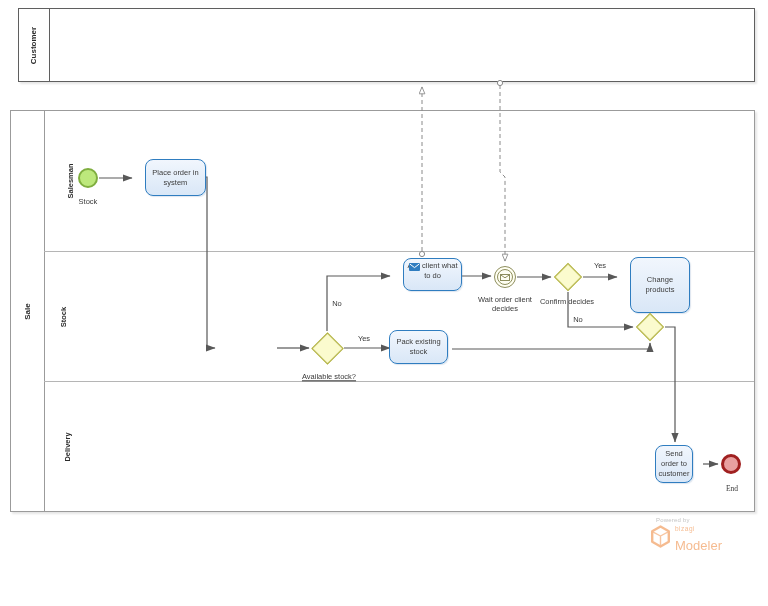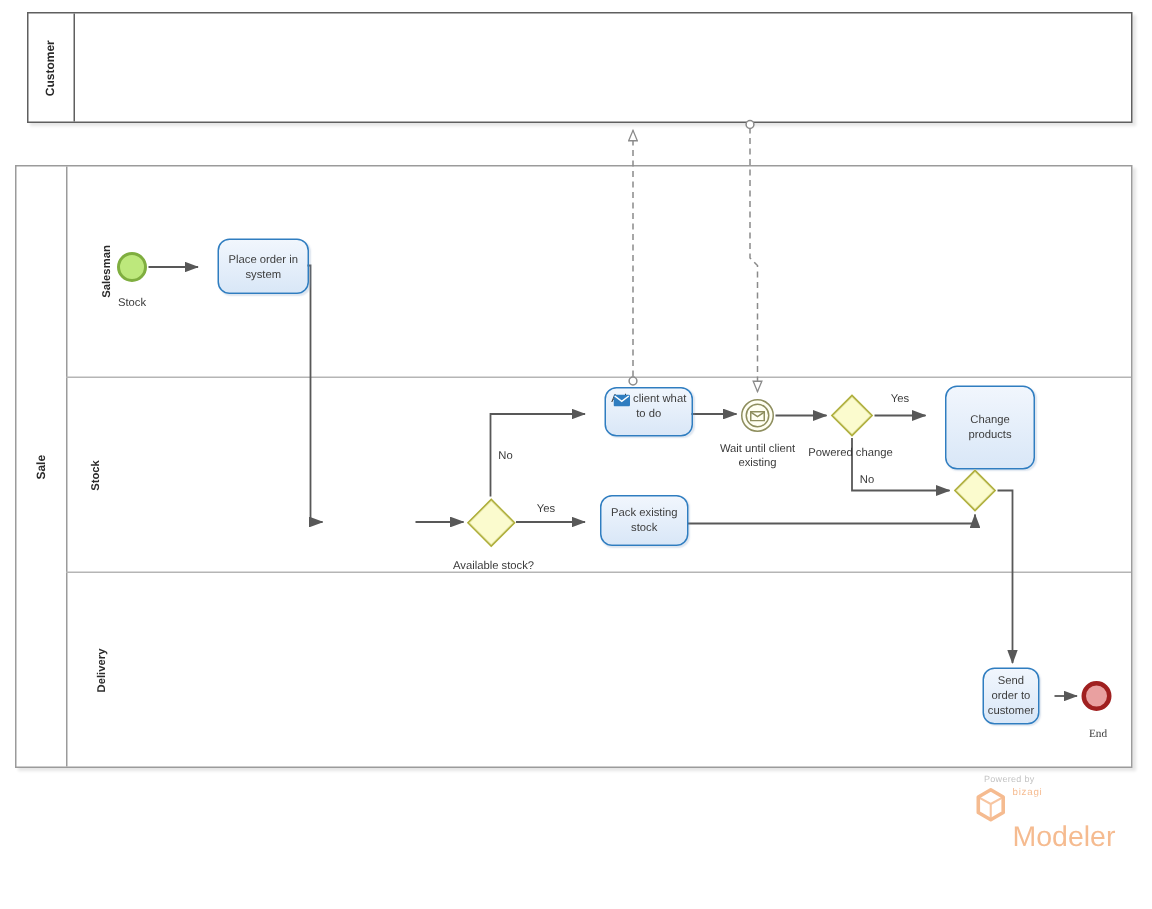--- a/index.html
+++ b/index.html
@@ -30,62 +30,62 @@
     font-size:7.5px;line-height:1.3;color:#3c3c3c;padding:16px 3px;box-sizing:border-box;
     box-shadow:1px 1px 1px rgba(120,150,190,0.25);
     margin-left:10px;
   }
   .task .lbl{display:inline-block;}
   .task .lbl.narrow{max-width:44px;}
   #task-place-order{left:135px;top:159px;width:61px;height:37px;}
   #task-check-products{left:218px;top:329px;width:59px;height:39px;}
   #task-ask-client{left:393px;top:258px;width:59px;height:33px;padding-top:9px;}
   #task-change-products{left:620px;top:257px;width:60px;height:56px;}
-  #task-pack-existing{left:390px;top:330px;width:59px;height:22px;}
+  #task-pack-existing{left:379px;top:330px;width:59px;height:22px;}
   #task-send-order{left:645px;top:445px;width:38px;height:38px;}
   .task-msg-icon{position:absolute;left:5px;top:4px;width:11px;height:8px;}
   .event{position:absolute;border-radius:50%;box-sizing:border-box;}
   #event-begin{left:78px;top:168px;width:20px;height:20px;background:var(--start-fill);border:2px solid var(--start-border);}
   #event-end{left:721px;top:454px;width:20px;height:20px;background:var(--end-fill);border:3px solid var(--end-border);}
   #event-wait{left:494px;top:266px;width:22px;height:22px;border:1px solid var(--intermediate-border);background:#fffff2;
     display:flex;align-items:center;justify-content:center;}
   #event-wait .inner{width:16px;height:16px;border:1px solid var(--intermediate-border);border-radius:50%;
     display:flex;align-items:center;justify-content:center;box-sizing:border-box;background:#fffff2;}
   .gateway{position:absolute;background:var(--gateway-fill);border:1.5px solid var(--gateway-border);
     transform:rotate(45deg);box-sizing:border-box;box-shadow:0 0 0 0.5px rgba(173,173,59,0.35) inset;}
   #gw-available{left:316px;top:337px;width:23px;height:23px;}
   #gw-confirm{left:558px;top:267px;width:20px;height:20px;}
   #gw-merge{left:640px;top:317px;width:20px;height:20px;}
   
   .free-label{position:absolute;transform:translate(-50%,-50%);font-size:7.5px;line-height:1.25;
     text-align:center;white-space:nowrap;color:#3a3a3a;}
   .free-label.wrap{white-space:normal;width:64px;}
   #lbl-begin{left:88px;top:202px;}
   #lbl-end{left:732px;top:489px;font-family:Liberation Serif, serif;}
-  #lbl-available{left:329px;top:377px;}
+  #lbl-available{left:329px;top:377px;text-decoration:underline;}
   #lbl-wait{left:505px;top:304px;}
   #lbl-confirm{left:567px;top:302px;}
   #lbl-yes1{left:364px;top:339px;}
   #lbl-no1{left:337px;top:304px;}
   #lbl-yes2{left:600px;top:266px;}
   #lbl-no2{left:578px;top:320px;}
   
   #connectors{position:absolute;left:0;top:0;pointer-events:none;}
   .seq{fill:none;stroke:var(--seq-flow);stroke-width:1.2;}
   .msg{fill:none;stroke:var(--msg-flow);stroke-width:1;stroke-dasharray:4 3;}
   .msg-src{fill:#ffffff;stroke:var(--msg-flow);stroke-width:1;}
   #arrowhead path{fill:var(--seq-flow);}
   #openhead path{fill:#ffffff;stroke:var(--msg-flow);stroke-width:1;}
   
   #logo{position:absolute;left:650px;top:517px;width:100px;height:45px;opacity:0.62;}
   #logo .powered{font-size:6px;color:#9d9d9d;margin-left:6px;letter-spacing:0.2px;}
   #logo .row{display:flex;align-items:flex-start;margin-top:2px;}
   #logo .texts{margin-left:4px;}
   #logo .brand{font-size:6.5px;color:var(--logo-orange);letter-spacing:0.5px;}
-  #logo .product{font-size:19px;color:var(--logo-orange);font-weight:500;line-height:1;margin-top:17px;}
+  #logo .product{font-size:13px;color:var(--logo-orange);font-weight:500;line-height:1;margin-top:7px;}
 </style>
 </head>
 <body>
 
 <div id="canvas">
 
   <div class="pool" id="pool-customer">
     <div class="pool-label">
       <span>Customer</span>
     </div>
@@ -156,24 +156,24 @@
   </div>
 
   <div class="event" id="event-wait">
     <div class="inner">
       <svg width="10" height="7" viewBox="0 0 10 7">
         <rect x="0.5" y="0.5" width="9" height="6" fill="#fffff2" stroke="#8e8e5e" stroke-width="1"></rect>
         <path d="M0.5,0.8 L5,3.8 L9.5,0.8" fill="none" stroke="#8e8e5e" stroke-width="1"></path>
       </svg>
     </div>
   </div>
-  <div class="free-label wrap" id="lbl-wait">Wait until client existing</div>
+  <div class="free-label wrap" id="lbl-wait">Wait order client decides</div>
 
   <div class="gateway" id="gw-confirm"></div>
-  <div class="free-label" id="lbl-confirm">Powered change</div>
+  <div class="free-label" id="lbl-confirm">Confirm decides</div>
 
   <div class="task" id="task-change-products">
     <span class="lbl narrow">Change products</span>
   </div>
 
   <div class="task" id="task-pack-existing">
     <span class="lbl">Pack existing stock</span>
   </div>
 
   <div class="gateway" id="gw-merge"></div>

